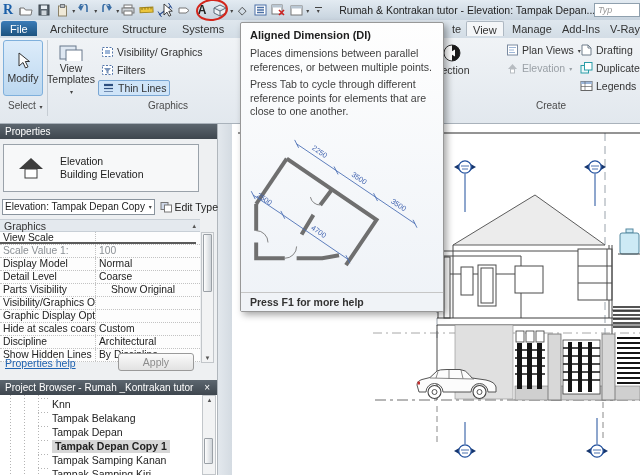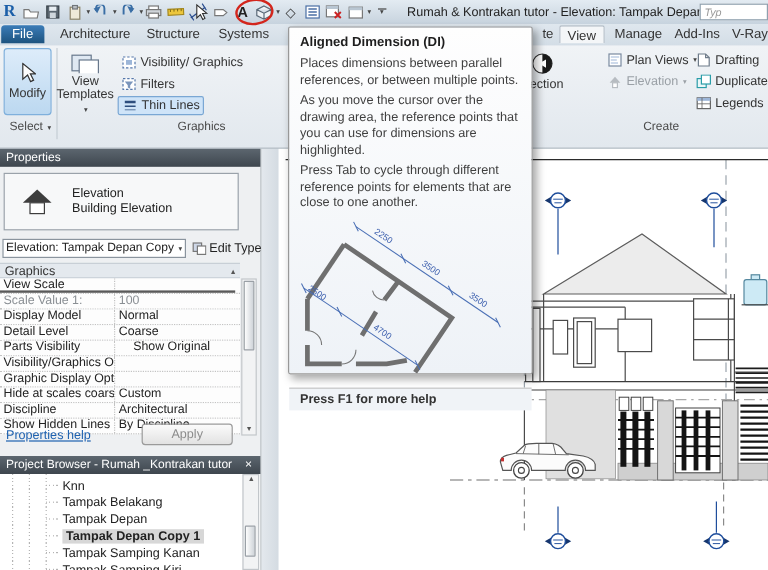--- a/index.html
+++ b/index.html
@@ -10,21 +10,21 @@
 
   
   .titlebar{position:absolute;left:0;top:0;width:640px;height:20px;
     background:linear-gradient(#e3ebf2,#c7d3de);display:flex;align-items:center;
     font-size:10.5px;color:#333;}
   .qat-icon{display:inline-flex;align-items:center;justify-content:center;
     height:18px;min-width:16px;margin:0 1px;}
   .caret{font-size:6px;color:#444;margin-left:1px;}
   .logo{font-weight:bold;font-size:14px;color:#1c5fa8;margin:0 4px 0 3px;font-family:"Liberation Serif",serif;}
   .win-title{margin-left:12px;white-space:nowrap;color:#222;}
-  .searchbox{position:absolute;right:0;top:3px;width:57px;height:14px;background:#fff;
+  .searchbox{position:absolute;right:0;top:3px;width:46px;height:14px;background:#fff;
     border:1px solid #8fa0ae;font-style:italic;color:#999;font-size:9px;padding:1px 3px;white-space:nowrap;}
   .red-circle{position:absolute;left:196px;top:-1px;width:32px;height:22px;border:2.5px solid #d3261d;
     border-radius:50%;transform:rotate(-6deg);pointer-events:none;z-index:5;}
 
   
   .tabrow{position:absolute;left:0;top:20px;width:640px;height:18px;
     background:linear-gradient(#dfe7ee,#d3dde6);font-size:11px;color:#333;}
   .tab{position:absolute;top:1px;height:15px;line-height:17px;padding:0 6px;white-space:nowrap;}
   .tab-file{background:linear-gradient(#3b7cb8,#1d537f);color:#fff;border-radius:3px 3px 0 0;
     left:1px;padding:0 9px;}
@@ -87,21 +87,21 @@
   .help-link{position:absolute;left:5px;top:233px;color:#1f62b0;text-decoration:underline;}
   .apply-btn{position:absolute;left:118px;top:229px;width:76px;height:18px;
     background:linear-gradient(#fbfbfb,#e2e2e2);border:1px solid #9a9a9a;border-radius:3px;
     color:#8c8c8c;font-size:10.5px;font-family:"Liberation Sans",sans-serif;}
 
   .browser{position:absolute;left:0;top:380px;width:218px;height:95px;background:#fff;
     border-right:1px solid #b0b6bc;font-size:10.5px;color:#222;}
   .tree{position:absolute;left:0;top:15px;width:200px;height:80px;background:#fff;overflow:hidden;}
   .guide{position:absolute;top:0;width:1px;height:80px;
     background-image:repeating-linear-gradient(180deg,#b4b4b4 0 1px,transparent 1px 3px);}
-  .titem{position:absolute;left:38px;height:13px;display:flex;align-items:center;white-space:nowrap;}
+  .titem{position:absolute;left:38px;height:13px;display:flex;white-space:nowrap;}
   .stub{width:12px;height:1px;margin-right:2px;
     background-image:repeating-linear-gradient(90deg,#b4b4b4 0 1px,transparent 1px 3px);}
   .sel-item{background:#d7d7d7;font-weight:bold;padding:0 3px;}
   .bscroll{position:absolute;left:202px;top:15px;width:14px;height:80px;background:#f2f3f4;
     border:1px solid #c2c6ca;}
 
   .splitter{position:absolute;left:218px;top:124px;width:14px;height:351px;
     background:linear-gradient(90deg,#e3e8ed,#d4dbe2);}
 
   
@@ -546,21 +546,20 @@
       <span class="sarrow" style="top:1px;left:1px;">▲</span>
       <div class="vthumb" style="top:42px;height:26px;"></div>
     </div>
   </div>
 
   <div class="splitter"></div>
 
   <div class="tooltip">
     <div class="tt-title">Aligned Dimension (DI)</div>
     <div class="tt-p">Places dimensions between parallel references, or between multiple points.</div>
-    <div class="tt-p">As you move the cursor over the drawing area, the reference points that you can use for dimensions are highlighted.</div>
     <div class="tt-p">Press Tab to cycle through different reference points for elements that are close to one another.</div>
     <div class="tt-img">
       <svg width="196" height="146" viewBox="0 0 196 148">
 
         <g stroke="#6f6f6f" stroke-width="4" fill="none">
           <path d="M42,27 L133,89 L102,135"></path>
           <path d="M88,58 L76,74 M69,84 L57,104"></path>
           <path d="M11,73 L42,27"></path>
           <path d="M11,73 L11,100 M11,112 L11,128 L40,128 M52,128 L78,128 L95,125"></path>
         </g>

